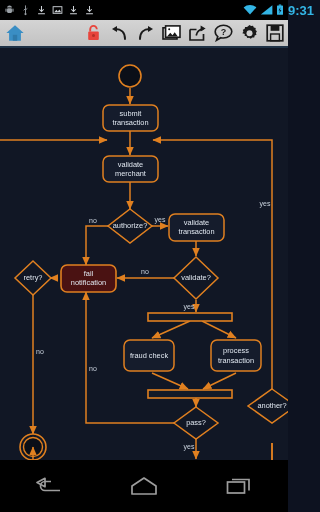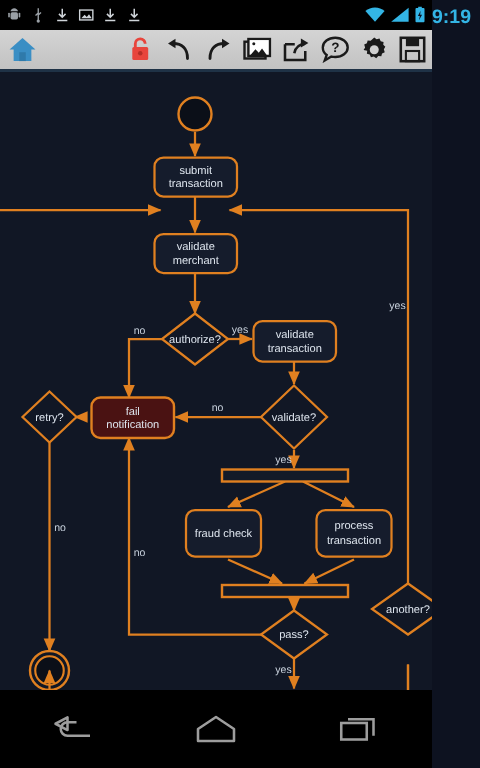--- a/index.html
+++ b/index.html
@@ -74,21 +74,21 @@
     </svg>
     <svg width="8" height="12" viewBox="0 0 8 12">
       <rect x="1" y="1.4" width="6" height="9.4" rx=".6" fill="#33b5e5"></rect>
       <rect x="2.8" y="0.5" width="2.4" height="1.2" fill="#33b5e5"></rect>
       <path d="M4.4 3.2L2.6 6.6h1.3L3.3 9.5 5.4 5.9H4.1z" fill="#0d1220"></path>
     </svg>
   </div>
   <div style="position:absolute;right:4px;"></div>
 </div>
 <div style="position:absolute;top:0;right:6px;height:20px;display:flex;align-items:center;pointer-events:none;">
-  <span id="sb-time">9:19</span>
+  <span id="sb-time">9:31</span>
 </div>
 
 <div id="toolbar">
   <div class="tb-btn tb-home">
     <svg width="22" height="20" viewBox="0 0 22 20">
       <path d="M11 1.5L1.5 10h3v8.5h13V10h3z" fill="#3a8ec4"></path>
       <rect x="8.6" y="12" width="4.8" height="6.5" fill="#2f7aaa"></rect>
     </svg>
   </div>
   <div class="tb-group">

